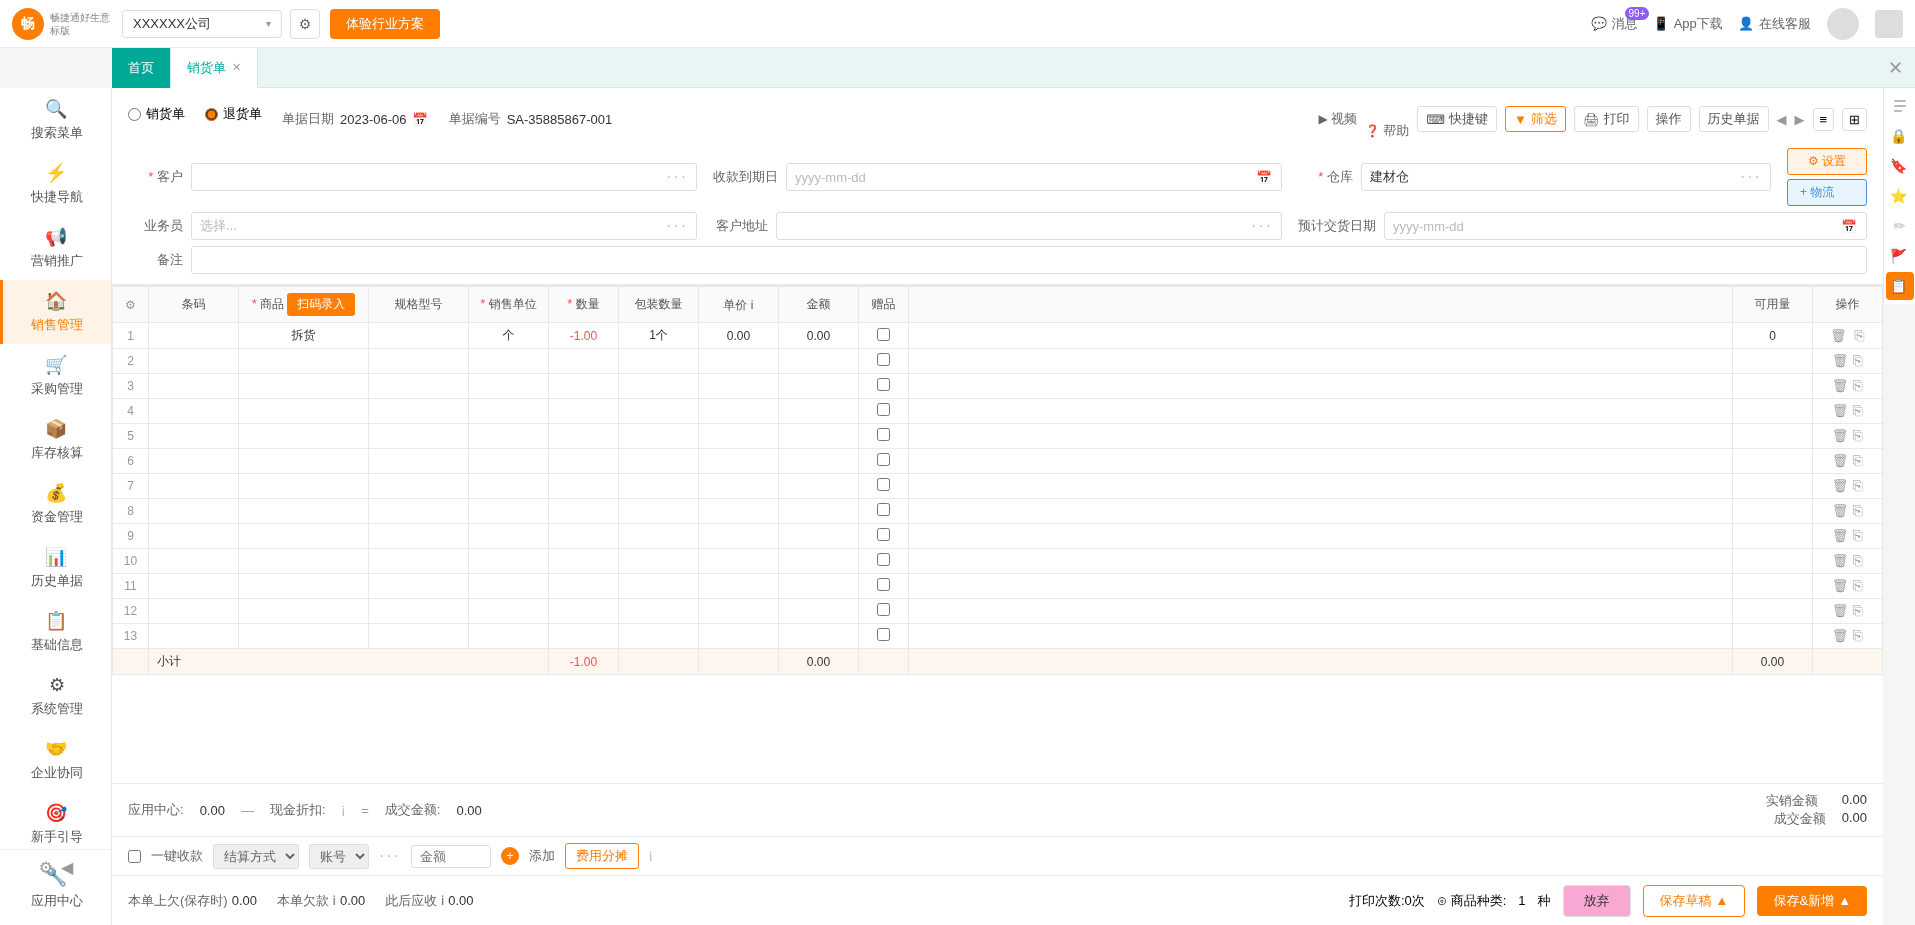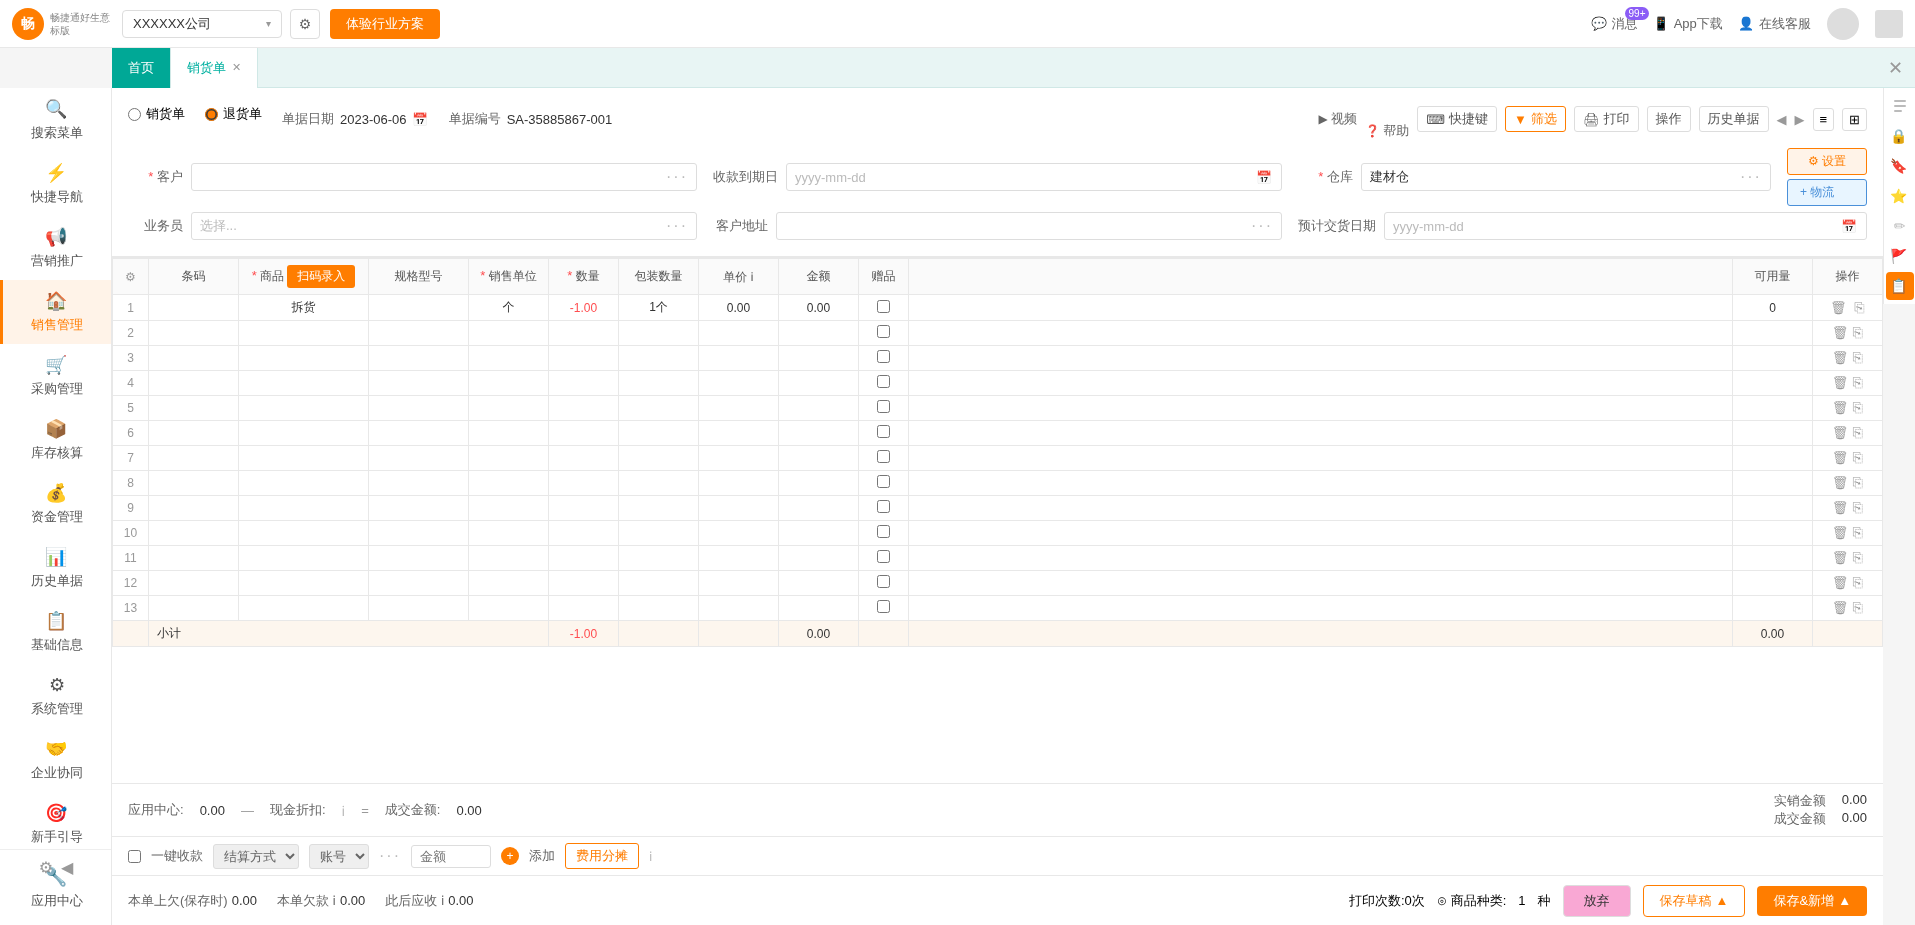--- a/index.html
+++ b/index.html
@@ -484,20 +484,24 @@
 
       <div class="field-row">
         <span class="field-label" style="min-width:70px;">预计交货日期</span>
         <div class="field-input">
           <span class="field-input-placeholder" style="color:#bbb;">yyyy-mm-dd</span>
           <span class="field-input-icon">📅</span>
         </div>
       </div>
     </div>
 
+    <div class="field-row" style="margin-top:4px;">
+      <span class="field-label">备注</span>
+      <div class="field-input" style="min-width:300px;"></div>
+    </div>
   </div>
 
   <div class="table-container">
     <div class="table-scroll">
       <table>
         <thead>
           <tr>
             <th class="col-num">⚙</th>
             <th class="col-barcode">条码</th>
             <th class="col-product">
@@ -738,21 +742,21 @@
   <div class="footer-sum">
     <span class="sum-label">应用中心:</span>
     <span class="sum-value">0.00</span>
     <span class="minus-icon">—</span>
     <span class="sum-label">现金折扣:</span>
     <span style="color:#bbb;font-size:14px;">ℹ</span>
     <span class="equals-icon">=</span>
     <span class="sum-label">成交金额:</span>
     <span class="sum-value">0.00</span>
     <div style="margin-left:auto; text-align:right;">
-      <div style="display:flex; gap:16px; justify-content:flex-end; font-size:12px; color:#666;">
+      <div style="display:flex; gap:24px; justify-content:flex-end; font-size:12px; color:#666;">
         <span>实销金额</span>
         <span style="color:#333;">0.00</span>
       </div>
       <div style="display:flex; gap:16px; justify-content:flex-end; font-size:12px; color:#666;">
         <span>成交金额</span>
         <span style="color:#333;">0.00</span>
       </div>
     </div>
   </div>
 

